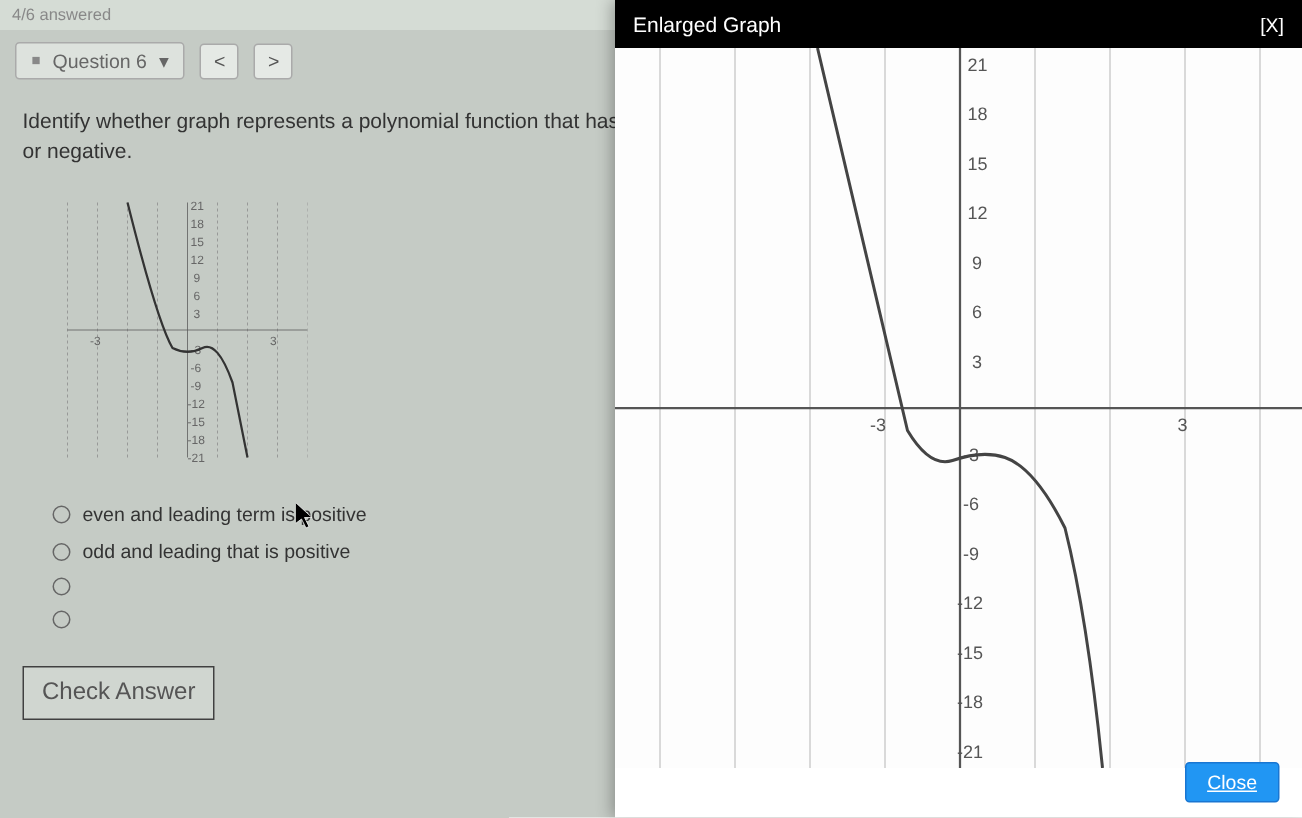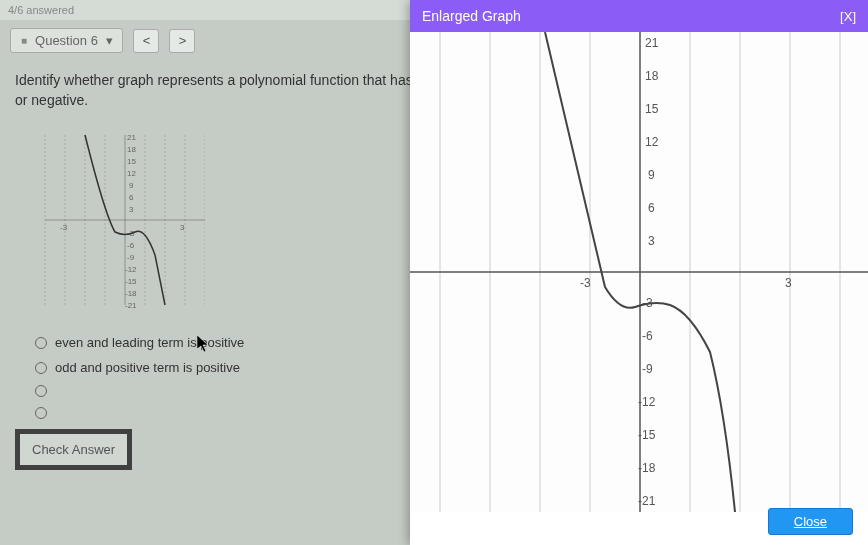--- a/index.html
+++ b/index.html
@@ -81,38 +81,39 @@
       color: #333;
       margin-bottom: 10px;
     }
     .radio {
       width: 12px;
       height: 12px;
       border: 1px solid #666;
       border-radius: 50%;
     }
     .check-answer {
+      margin-top: 15px;
       padding: 8px 12px;
       background: #d0d6d0;
-      border: 5px solid #404040;
-      font-size: 13px;
+      border: 1px solid #404040;
+      font-size: 16px;
       color: #555;
       display: inline-block;
     }
     .modal {
       position: absolute;
       top: 0;
       left: 410px;
       width: 458px;
       height: 545px;
       background: #fff;
       box-shadow: -2px 0 10px rgba(0,0,0,0.3);
     }
     .modal-header {
-      background: #8b5cf6;
+      background: #000000;
       color: #fff;
       padding: 8px 12px;
       display: flex;
       justify-content: space-between;
       align-items: center;
       font-size: 14px;
     }
     .modal-close-x {
       color: #fff;
       cursor: pointer;
@@ -124,21 +125,21 @@
       background: #fdfdfd;
     }
     .close-btn {
       position: absolute;
       bottom: 10px;
       right: 15px;
       background: #2196f3;
       color: #fff;
       border: 1px solid #1976d2;
       border-radius: 3px;
-      padding: 5px 25px;
+      padding: 5px 14px;
       font-size: 13px;
       cursor: pointer;
       text-decoration: underline;
     }
     .cursor {
       position: absolute;
       left: 197px;
       top: 335px;
       font-size: 16px;
       color: #000;
@@ -199,21 +200,21 @@
     </svg>
   </div>
   
   <div class="options">
     <div class="option">
       <div class="radio"></div>
       <span>even and leading term is positive</span>
     </div>
     <div class="option">
       <div class="radio"></div>
-      <span>odd and positive term is positive</span>
+      <span>odd and leading that is positive</span>
     </div>
     <div class="option">
       <div class="radio"></div>
     </div>
     <div class="option">
       <div class="radio"></div>
     </div>
   </div>
   
   <div class="check-answer">Check Answer</div>

